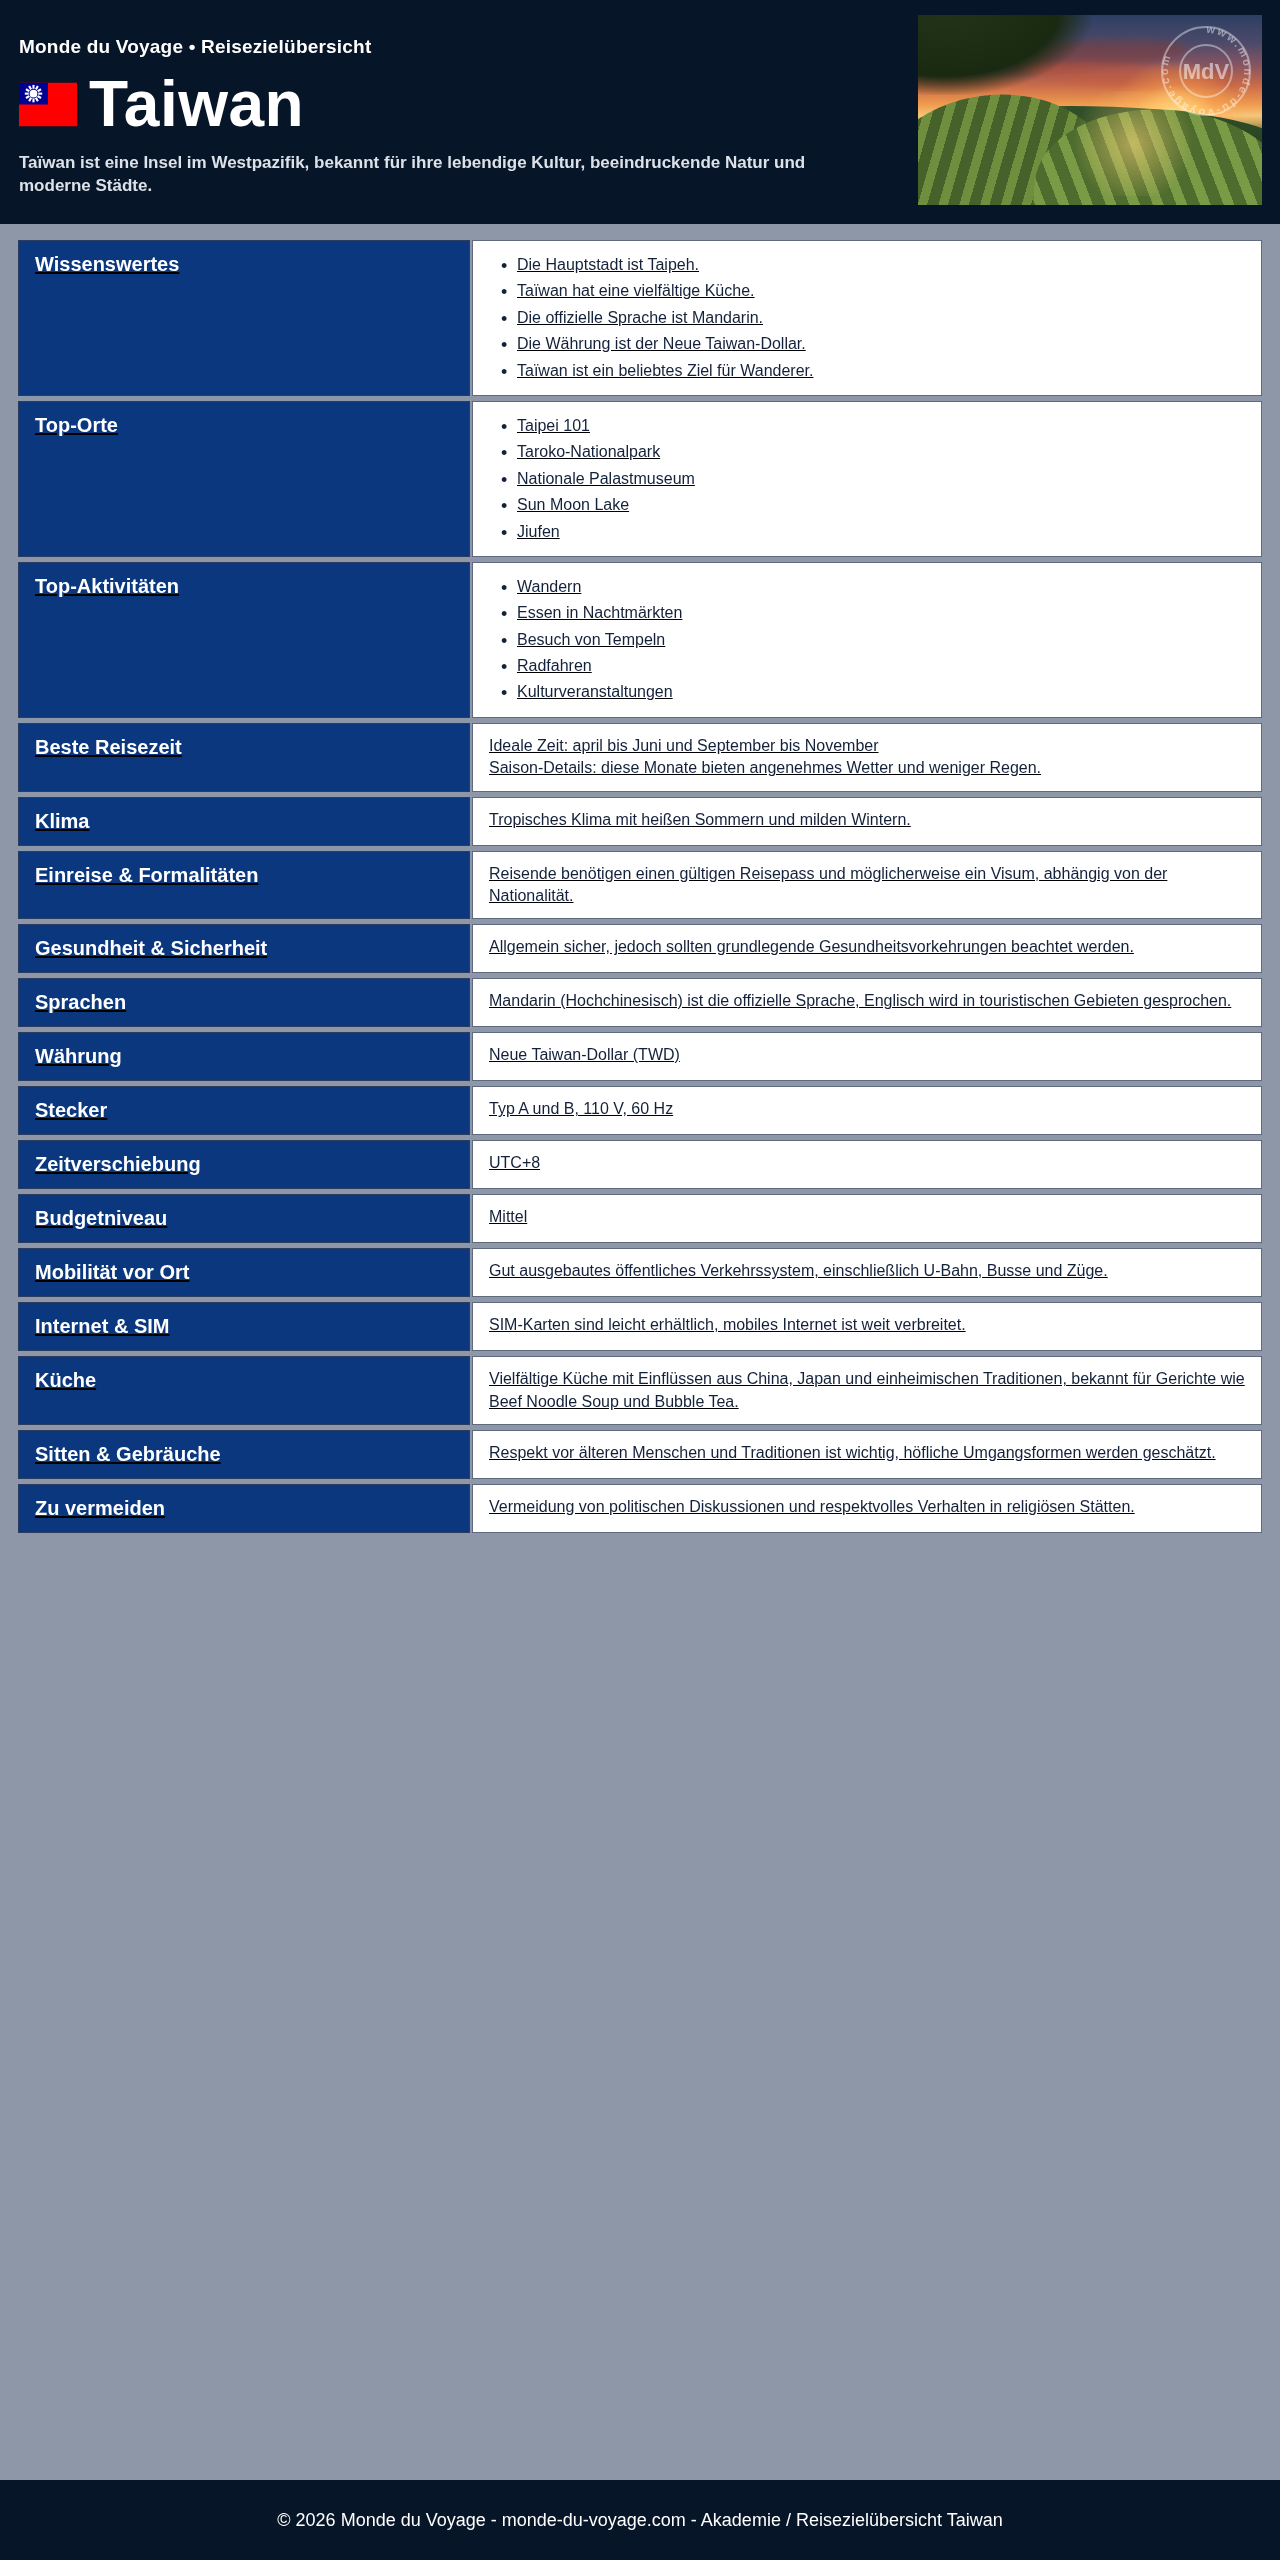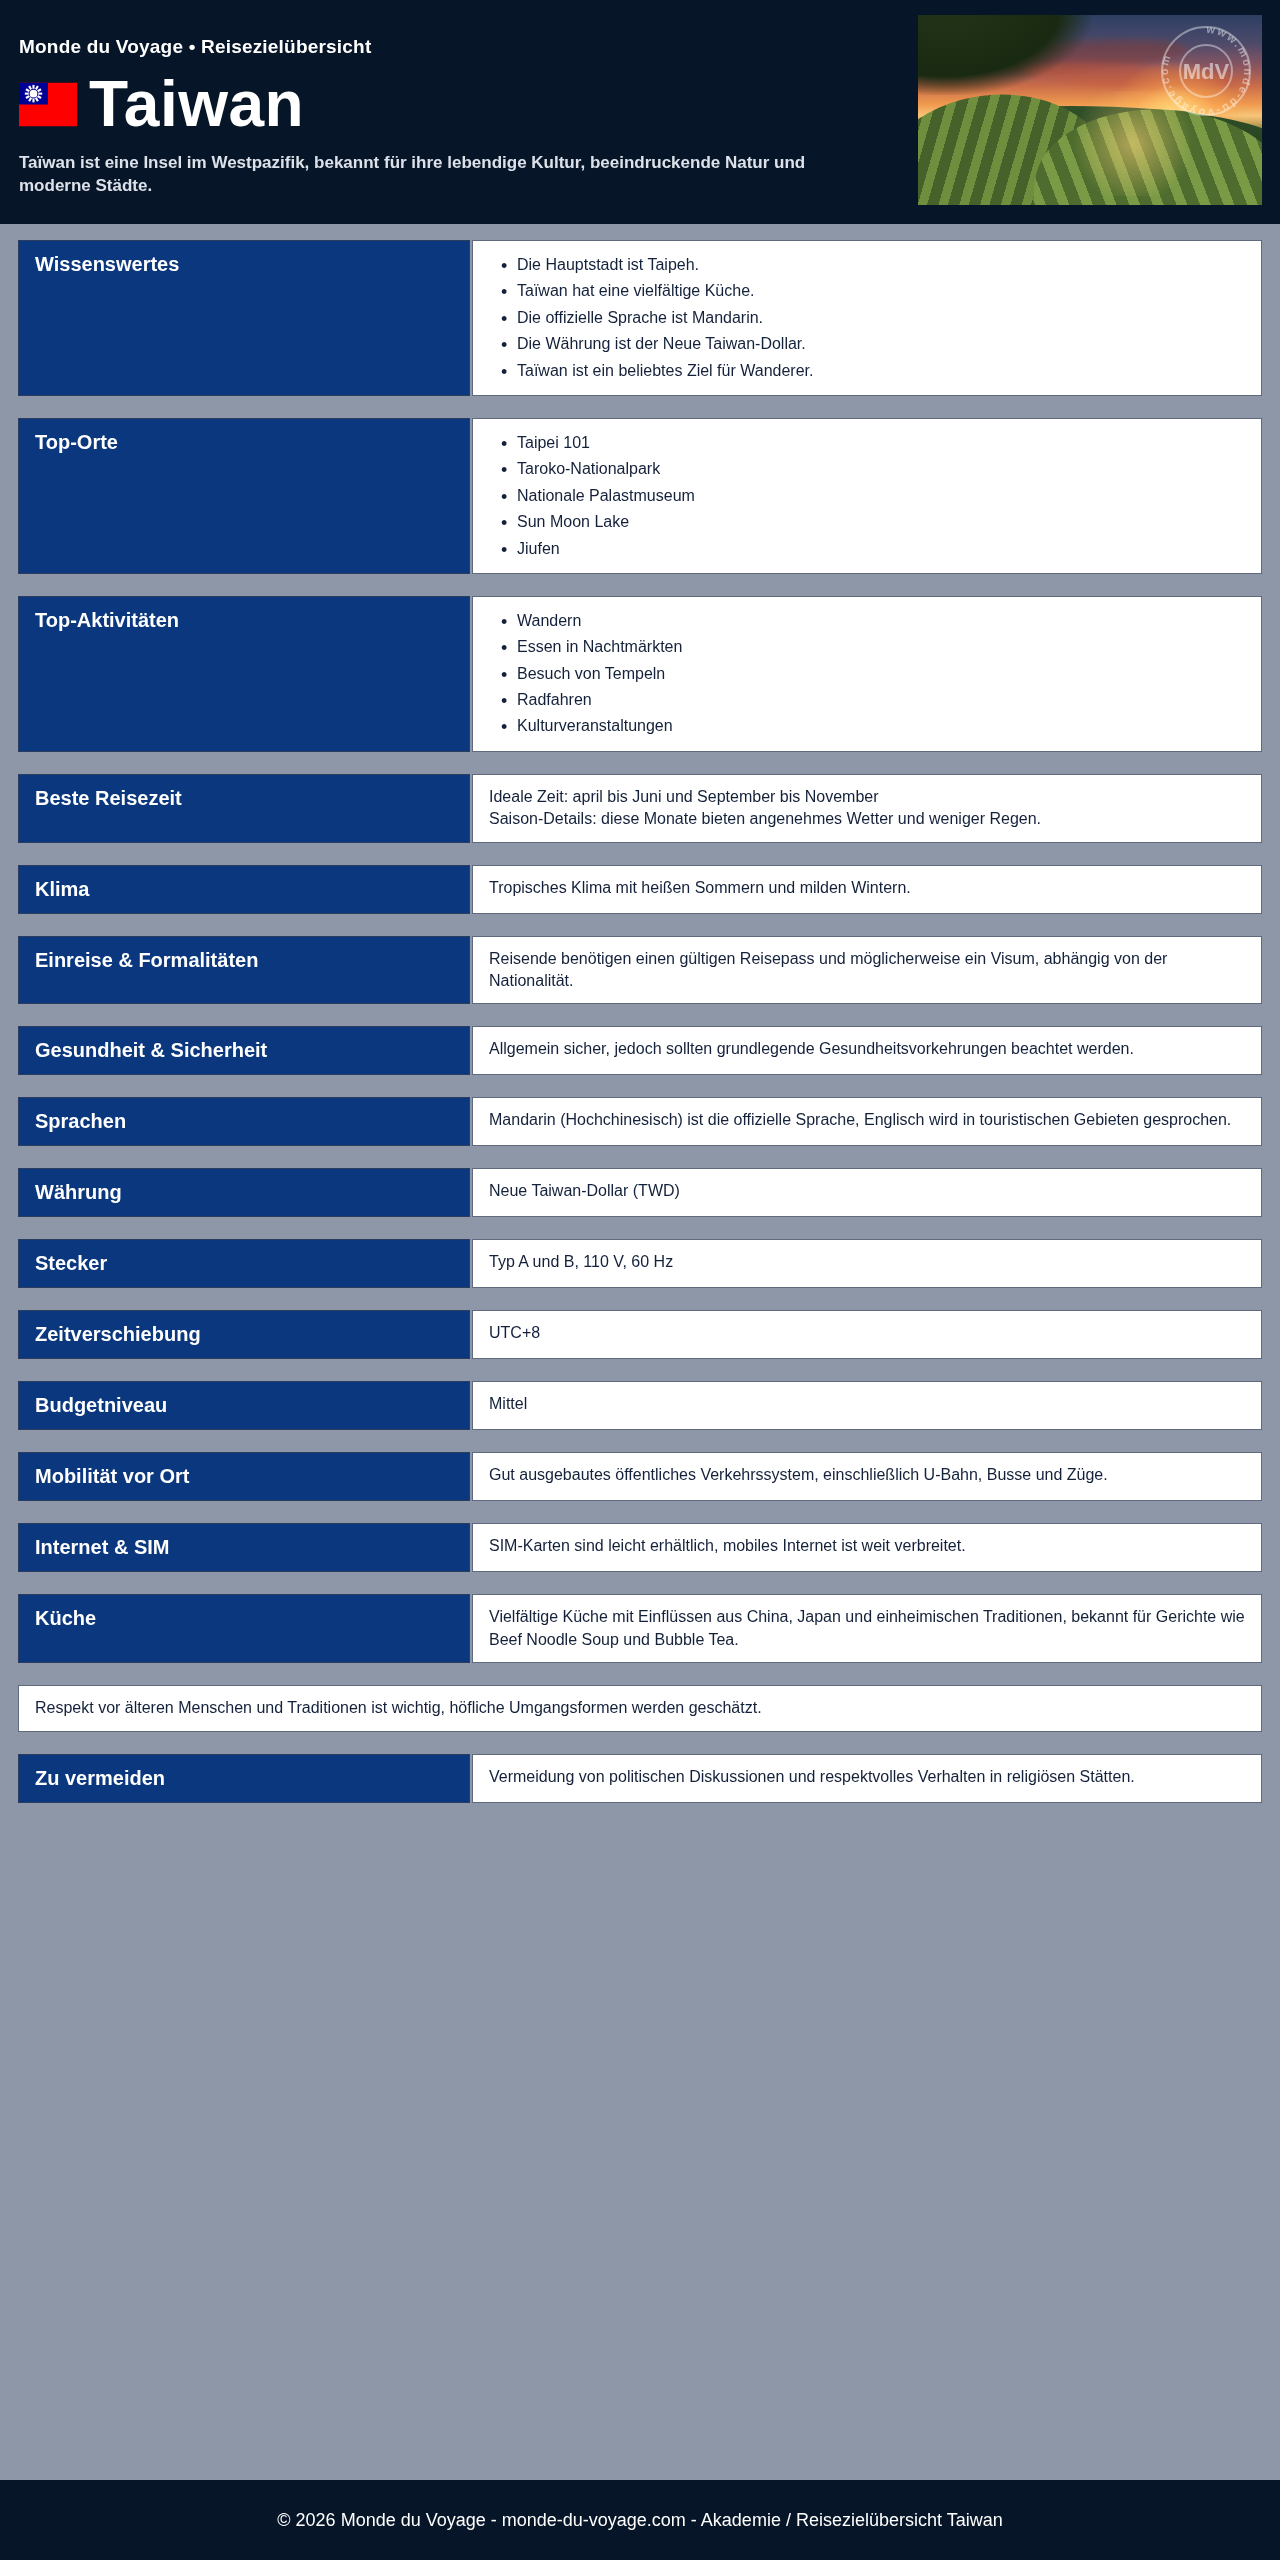--- a/index.html
+++ b/index.html
@@ -71,21 +71,21 @@
     position:absolute;left:40%;top:40%;width:45%;height:55%;
     background:radial-gradient(circle,rgba(255,210,120,.55) 0%,rgba(255,200,110,0) 65%);
   }
   .photo .tree{
     position:absolute;left:-36px;top:-40px;width:210px;height:120px;
     background:radial-gradient(ellipse at 30% 30%,#223318 0%,#1a2a12 55%,rgba(20,32,12,0) 72%);
   }
   .watermark{position:absolute;top:8px;right:8px;opacity:.75;}
   
   .main{flex:1 1 auto;padding:16px 18px 0 18px;}
-  .info-table{display:flex;flex-direction:column;gap:22px;}
+  .info-table{display:flex;flex-direction:column;gap:5px;text-decoration:underline;}
   .row{display:flex;gap:2px;align-items:stretch;}
   .cell-label{
     flex:0 0 452px;background:var(--label-bg);color:#fff;
     font-size:20px;font-weight:bold;padding:12px 16px;
     border:1px solid #2b3c5e;
   }
   .cell-content{
     flex:1 1 auto;background:var(--cell-bg);color:var(--content-text);
     font-size:16px;padding:11px 16px;line-height:1.4;
     border:1px solid var(--cell-border);
@@ -240,20 +240,21 @@
       </div>
       <div class="row">
         <div class="cell-label">Internet &amp; SIM</div>
         <div class="cell-content">SIM-Karten sind leicht erhältlich, mobiles Internet ist weit verbreitet.</div>
       </div>
       <div class="row">
         <div class="cell-label">Küche</div>
         <div class="cell-content">Vielfältige Küche mit Einflüssen aus China, Japan und einheimischen Traditionen, bekannt für Gerichte wie Beef Noodle Soup und Bubble Tea.</div>
       </div>
       <div class="row">
+        <div class="cell-label">Sitten &amp; Gebräuche</div>
         <div class="cell-content">Respekt vor älteren Menschen und Traditionen ist wichtig, höfliche Umgangsformen werden geschätzt.</div>
       </div>
       <div class="row">
         <div class="cell-label">Zu vermeiden</div>
         <div class="cell-content">Vermeidung von politischen Diskussionen und respektvolles Verhalten in religiösen Stätten.</div>
       </div>
     </div>
 </main>
 
 <footer class="footer">

